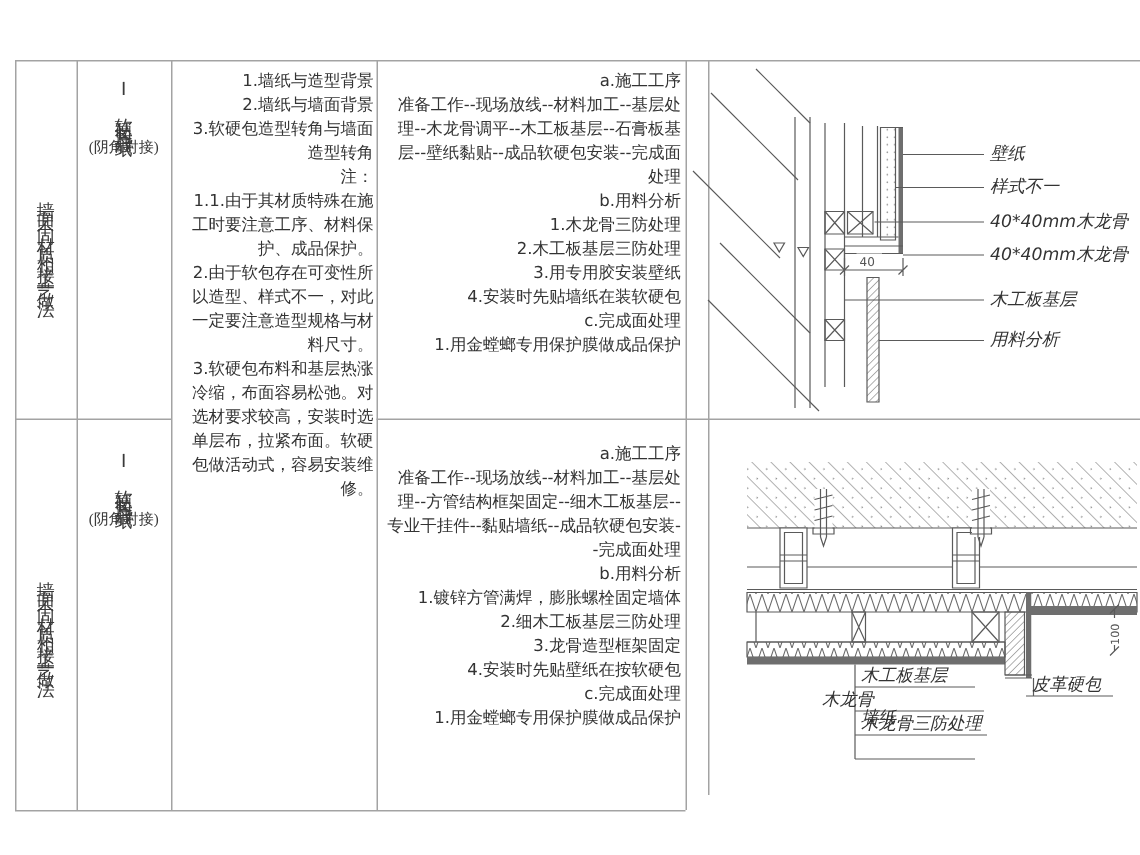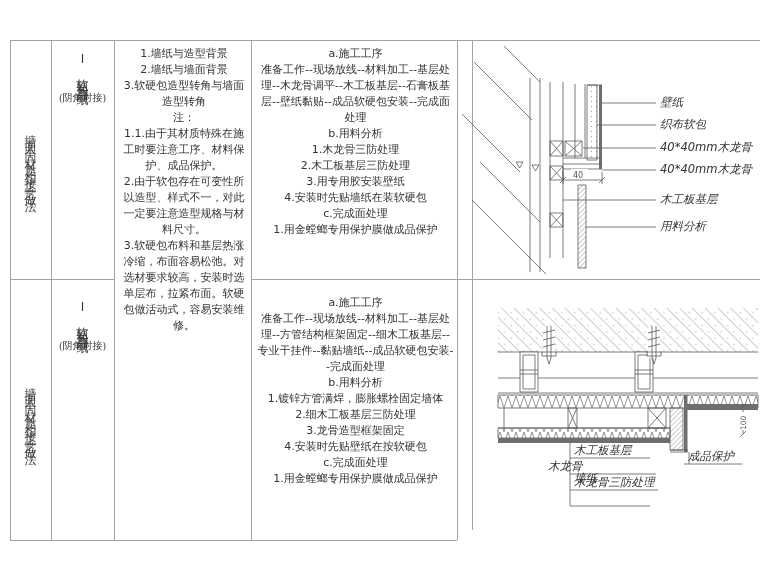--- a/index.html
+++ b/index.html
@@ -8,21 +8,21 @@
   .hl{position:absolute;height:1px;background:#a3a3a3;}
   .vl{position:absolute;width:1px;background:#a3a3a3;}
   .cell{position:absolute;display:flex;justify-content:center;align-items:center;}
   .cell.col{flex-direction:column;justify-content:flex-start;padding-top:8px;box-sizing:border-box;}
   .vtext{writing-mode:vertical-rl;text-orientation:upright;letter-spacing:6px;
          line-height:1;font-size:12px;color:#3a3a3a;}
   .vtext2{writing-mode:vertical-rl;text-orientation:upright;letter-spacing:3px;
           line-height:1;font-size:12px;color:#3a3a3a;}
   .sub{font-size:10px;margin-top:4px;white-space:nowrap;color:#3a3a3a;font-family:Liberation Serif, serif;}
   .tblock{position:absolute;font-size:11px;line-height:16px;white-space:pre-line;
-          color:#333;text-align:center;}
+          color:#333;text-align:right;}
   .dlabel{position:absolute;font-size:11.5px;color:#333;white-space:nowrap;line-height:13px;font-style:italic;}
   svg{position:absolute;overflow:visible;}
   svg *{vector-effect:non-scaling-stroke;}
 </style>
 </head>
 <body>
 
 <div class="page">
 
   <div class="hl" style="left:10px;top:40px;width:750px"></div>
@@ -129,21 +129,21 @@
       <g>
         <rect x="118" y="145" width="8" height="83" fill="url(#p-dense)"></rect>
       </g>
       <g>
         <path d="M142,63 L196,63 M137,85 L196,85 M123,108 L196,108 M142,130 L196,130 M103,160 L196,160 M126,187 L196,187"></path>
       </g>
     </g>
   </svg>
 
   <div class="dlabel" style="left:660px;top:96px">壁纸</div>
-  <div class="dlabel" style="left:660px;top:118px">织布软包</div>
+  <div class="dlabel" style="left:660px;top:118px">样式不一</div>
   <div class="dlabel" style="left:660px;top:141px">40*40mm木龙骨</div>
   <div class="dlabel" style="left:660px;top:163px">40*40mm木龙骨</div>
   <div class="dlabel" style="left:660px;top:193px">木工板基层</div>
   <div class="dlabel" style="left:660px;top:220px">用料分析</div>
 
   <svg style="left:480px;top:300px" width="280" height="250" viewBox="0 0 280 250">
     <defs>
       <pattern id="p-conc" width="9" height="9" patternUnits="userSpaceOnUse" patternTransform="rotate(-45)">
         <line x1="0" y1="0" x2="0" y2="9" stroke="#6a6a6a" stroke-width="0.7"></line>
         <circle cx="4" cy="4" r="0.5" fill="#6a6a6a"></circle>
@@ -216,15 +216,15 @@
         <path d="M90,143 L90,206 M90,158 L170,158 M90,174 L176,174 M90,190 L178,190 M90,206 L170,206"></path>
         <path d="M209,152 L209,164 M204,164 L262,164"></path>
       </g>
     </g>
   </svg>
 
   <div class="dlabel" style="left:574px;top:444px">木工板基层</div>
   <div class="dlabel" style="left:548px;top:460px">木龙骨</div>
   <div class="dlabel" style="left:574px;top:476px">木龙骨三防处理</div>
   <div class="dlabel" style="left:574px;top:472px">墙纸</div>
-  <div class="dlabel" style="left:688px;top:450px">成品保护</div>
+  <div class="dlabel" style="left:688px;top:450px">皮革硬包</div>
 
 </div>
 
 </body></html>

